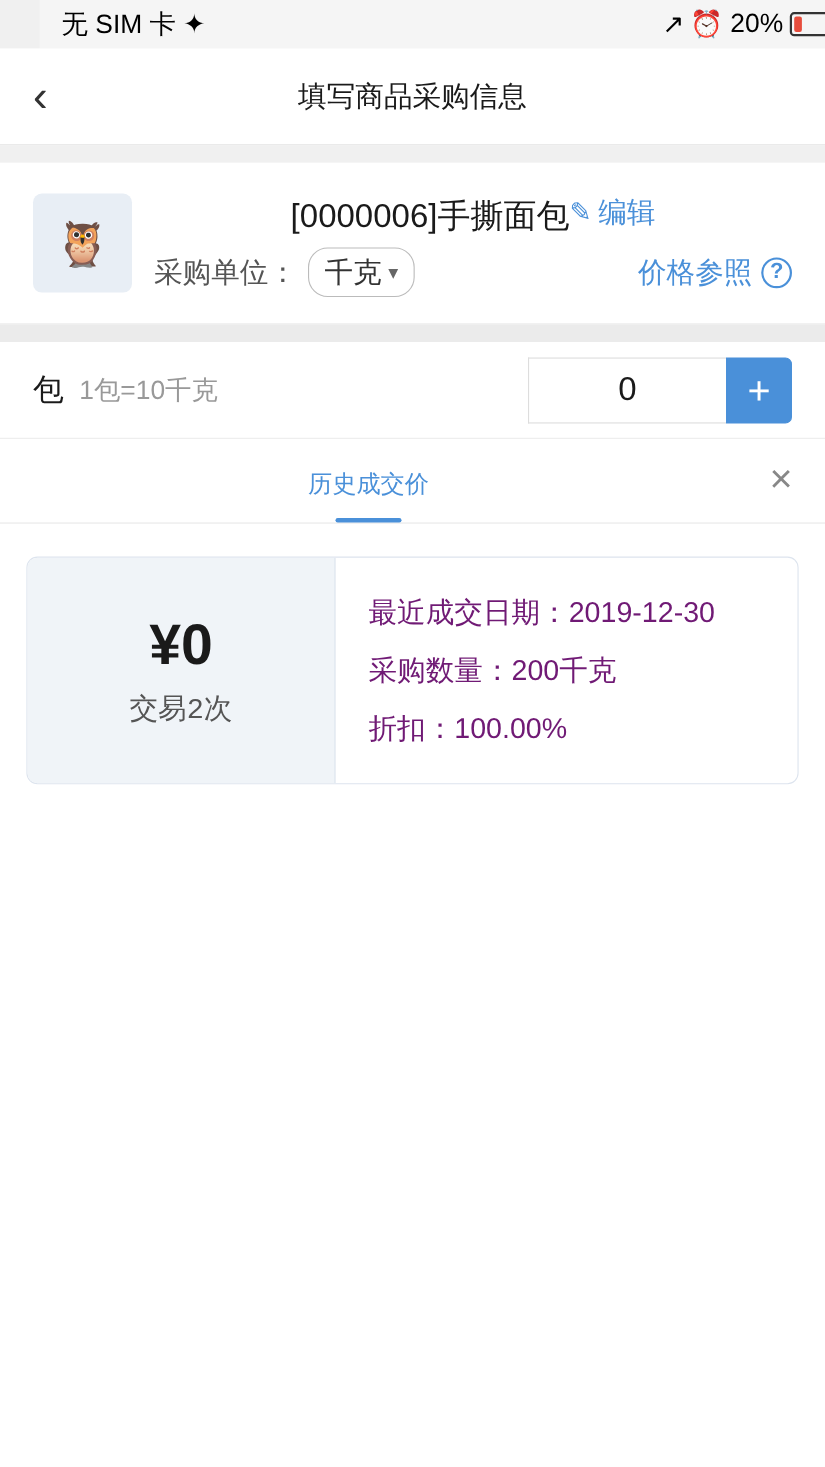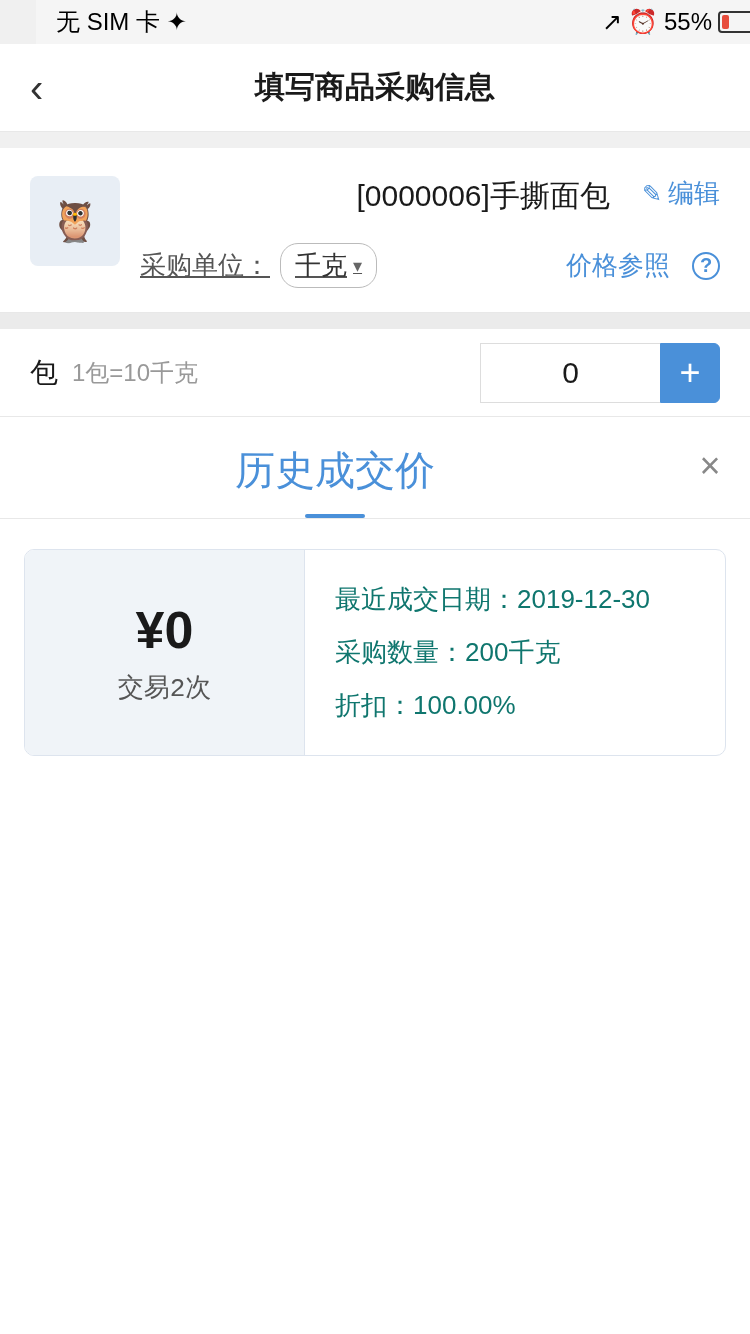--- a/index.html
+++ b/index.html
@@ -84,22 +84,22 @@
     .nav-back {
       font-size: 40px;
       color: #333;
       cursor: pointer;
       line-height: 1;
     }
     .nav-title {
       position: absolute;
       left: 50%;
       transform: translateX(-50%);
-      font-size: 30px;
-      font-weight: 700;
+      font-size: 26px;
+      font-weight: 400;
       color: #1a1a1a;
     }
 
     
     .product-card {
       background: #fff;
       margin-top: 16px;
       padding: 28px 30px 24px 30px;
       border-bottom: 1px solid #e8e8e8;
     }
@@ -120,24 +120,23 @@
     }
     .owl-icon {
       font-size: 40px;
       color: #7a9bc0;
     }
     .product-info {
       flex: 1;
     }
     .product-name-row {
       display: flex;
-      justify-content: flex-end;
+      justify-content: center;
       align-items: flex-start;
-      margin-bottom: 26px;
-      gap: 32px;
+      margin-bottom: 8px;
     }
     .product-name {
       font-size: 30px;
       color: #1a1a1a;
       font-weight: 500;
     }
     .edit-btn {
       display: flex;
       align-items: center;
       gap: 6px;
@@ -153,42 +152,41 @@
       display: flex;
       align-items: center;
       justify-content: space-between;
     }
     .unit-row {
       display: flex;
       align-items: center;
       gap: 10px;
       font-size: 26px;
       color: #555;
-      text-decoration: underline;
     }
     .unit-selector {
       border: 1px solid #bbb;
       border-radius: 18px;
       padding: 4px 14px;
       font-size: 26px;
       color: #333;
       display: flex;
       align-items: center;
       gap: 6px;
       background: #fff;
       cursor: pointer;
     }
     .dropdown-arrow {
       font-size: 18px;
       color: #666;
     }
     .price-ref {
       display: flex;
       align-items: center;
-      gap: 22px;
+      gap: 8px;
       font-size: 26px;
       color: #4a90d9;
       cursor: pointer;
     }
     .help-circle {
       width: 28px;
       height: 28px;
       border: 2px solid #4a90d9;
       border-radius: 50%;
       display: flex;
@@ -269,21 +267,21 @@
       display: flex;
       align-items: center;
       background: #fff;
       border-bottom: 1px solid #e8e8e8;
       position: relative;
     }
     .tab-item {
       flex: 1;
       text-align: center;
       padding: 26px 0 20px 0;
-      font-size: 40px;
+      font-size: 22px;
       color: #888;
       cursor: pointer;
       position: relative;
     }
     .tab-item.active {
       color: #4a90d9;
     }
     .tab-underline {
       position: absolute;
       bottom: 0;
@@ -341,41 +339,41 @@
     .txn-right {
       flex: 1;
       padding: 30px 30px;
       display: flex;
       flex-direction: column;
       justify-content: center;
       gap: 14px;
     }
     .txn-detail {
       font-size: 26px;
-      color: #0f766e;
+      color: #701a75;
       line-height: 1.5;
     }
 
     
     .main-area {
       background: #fff;
       min-height: calc(1334px - 44px - 88px);
     }
   </style>
 </head>
 <body>
 
 <div class="status-bar">
   <div class="status-left">
     <span>无 SIM 卡 ✦</span>
   </div>
   <div class="status-right">
     <span>↗</span>
     <span>⏰</span>
-    <span>55%</span>
+    <span>20%</span>
     <div class="battery-icon">
       <div class="battery-body">
         <div class="battery-fill"></div>
       </div>
       <div class="battery-tip"></div>
     </div>
   </div>
 </div>
 
 <div class="nav-bar">

